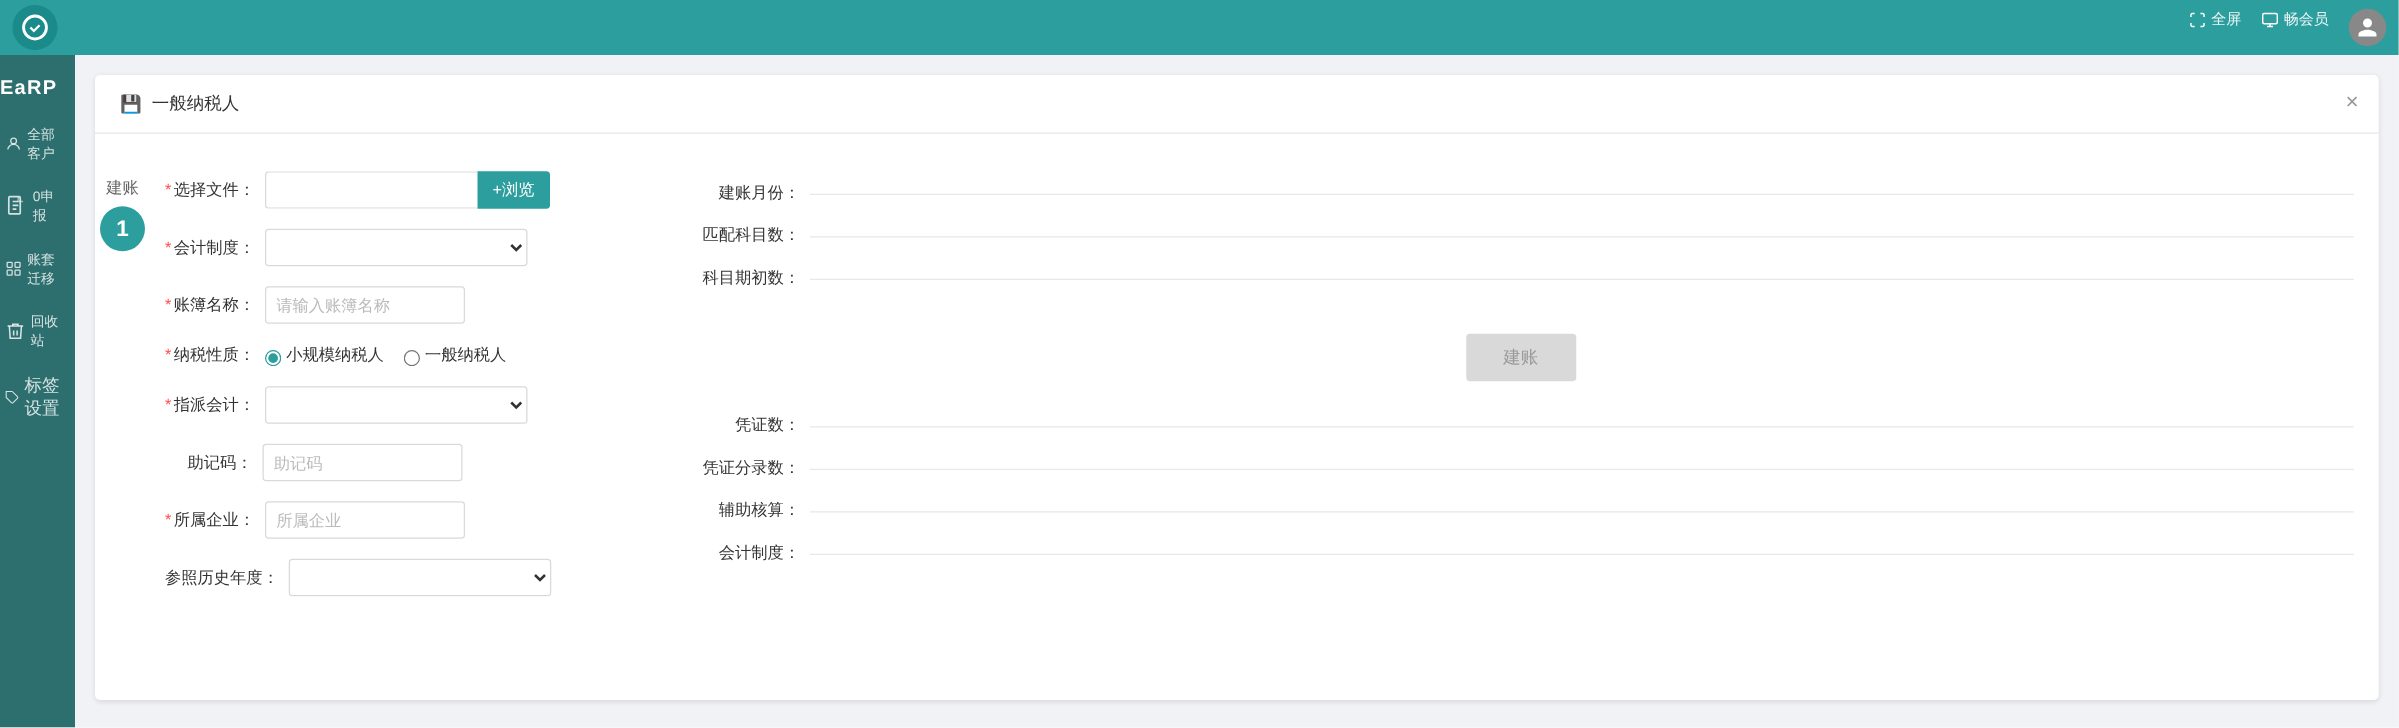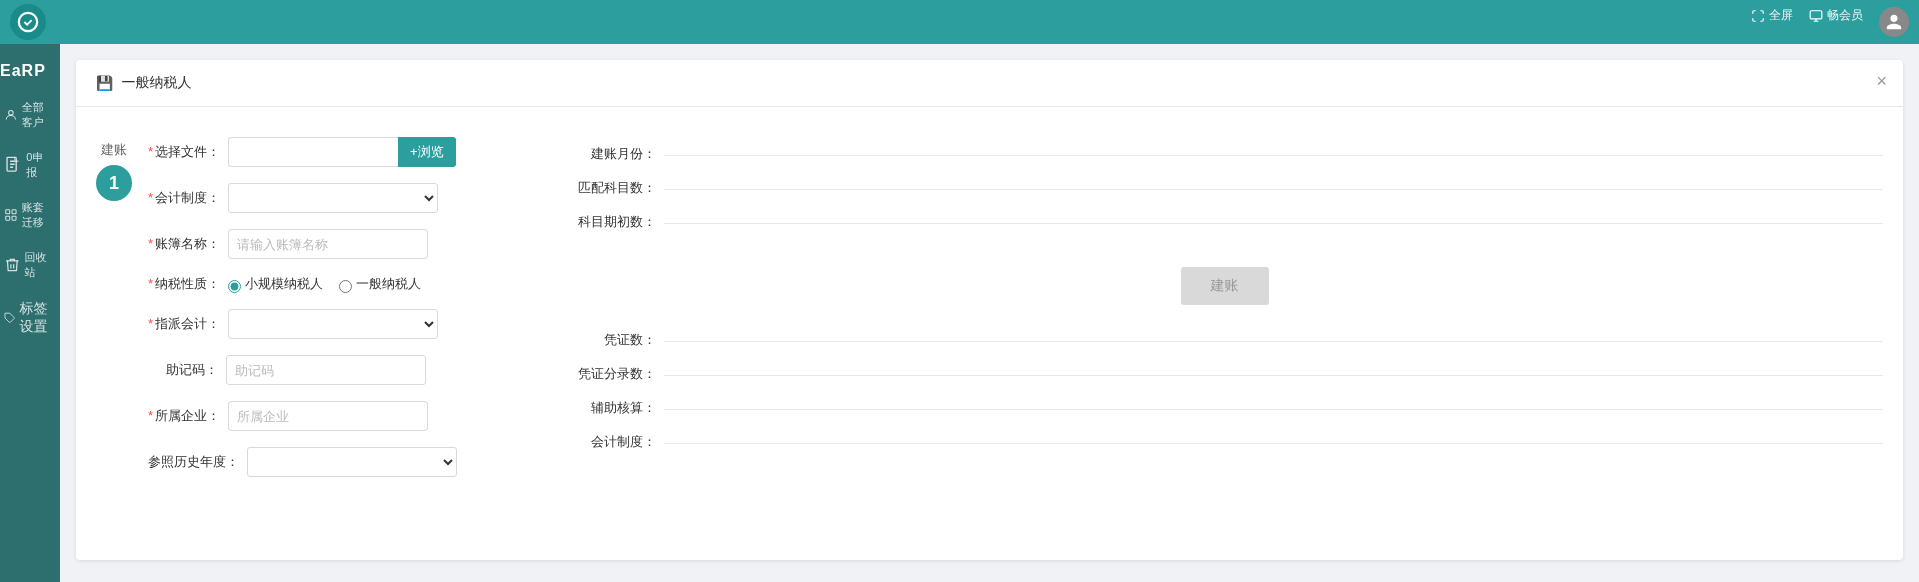--- a/index.html
+++ b/index.html
@@ -156,21 +156,21 @@
       font-size: 18px;
       color: #999;
       background: none;
       border: none;
       line-height: 1;
     }
 
     
     .form-container {
       display: flex;
-      padding: 30px 20px 20px 20px;
+      padding: 30px 20px 20px 4px;
       gap: 40px;
     }
 
     
     .step-section {
       display: flex;
       align-items: flex-start;
       gap: 16px;
       min-width: 430px;
     }
@@ -219,21 +219,21 @@
       margin-right: 2px;
     }
     .form-input {
       height: 30px;
       border: 1px solid #d9d9d9;
       border-radius: 3px;
       padding: 0 8px;
       font-size: 13px;
       color: #333;
       outline: none;
-      width: 200px;
+      width: 160px;
     }
     .form-input::placeholder { color: #bbb; }
     .form-select {
       height: 30px;
       border: 1px solid #d9d9d9;
       border-radius: 3px;
       padding: 0 8px;
       font-size: 13px;
       color: #333;
       outline: none;

